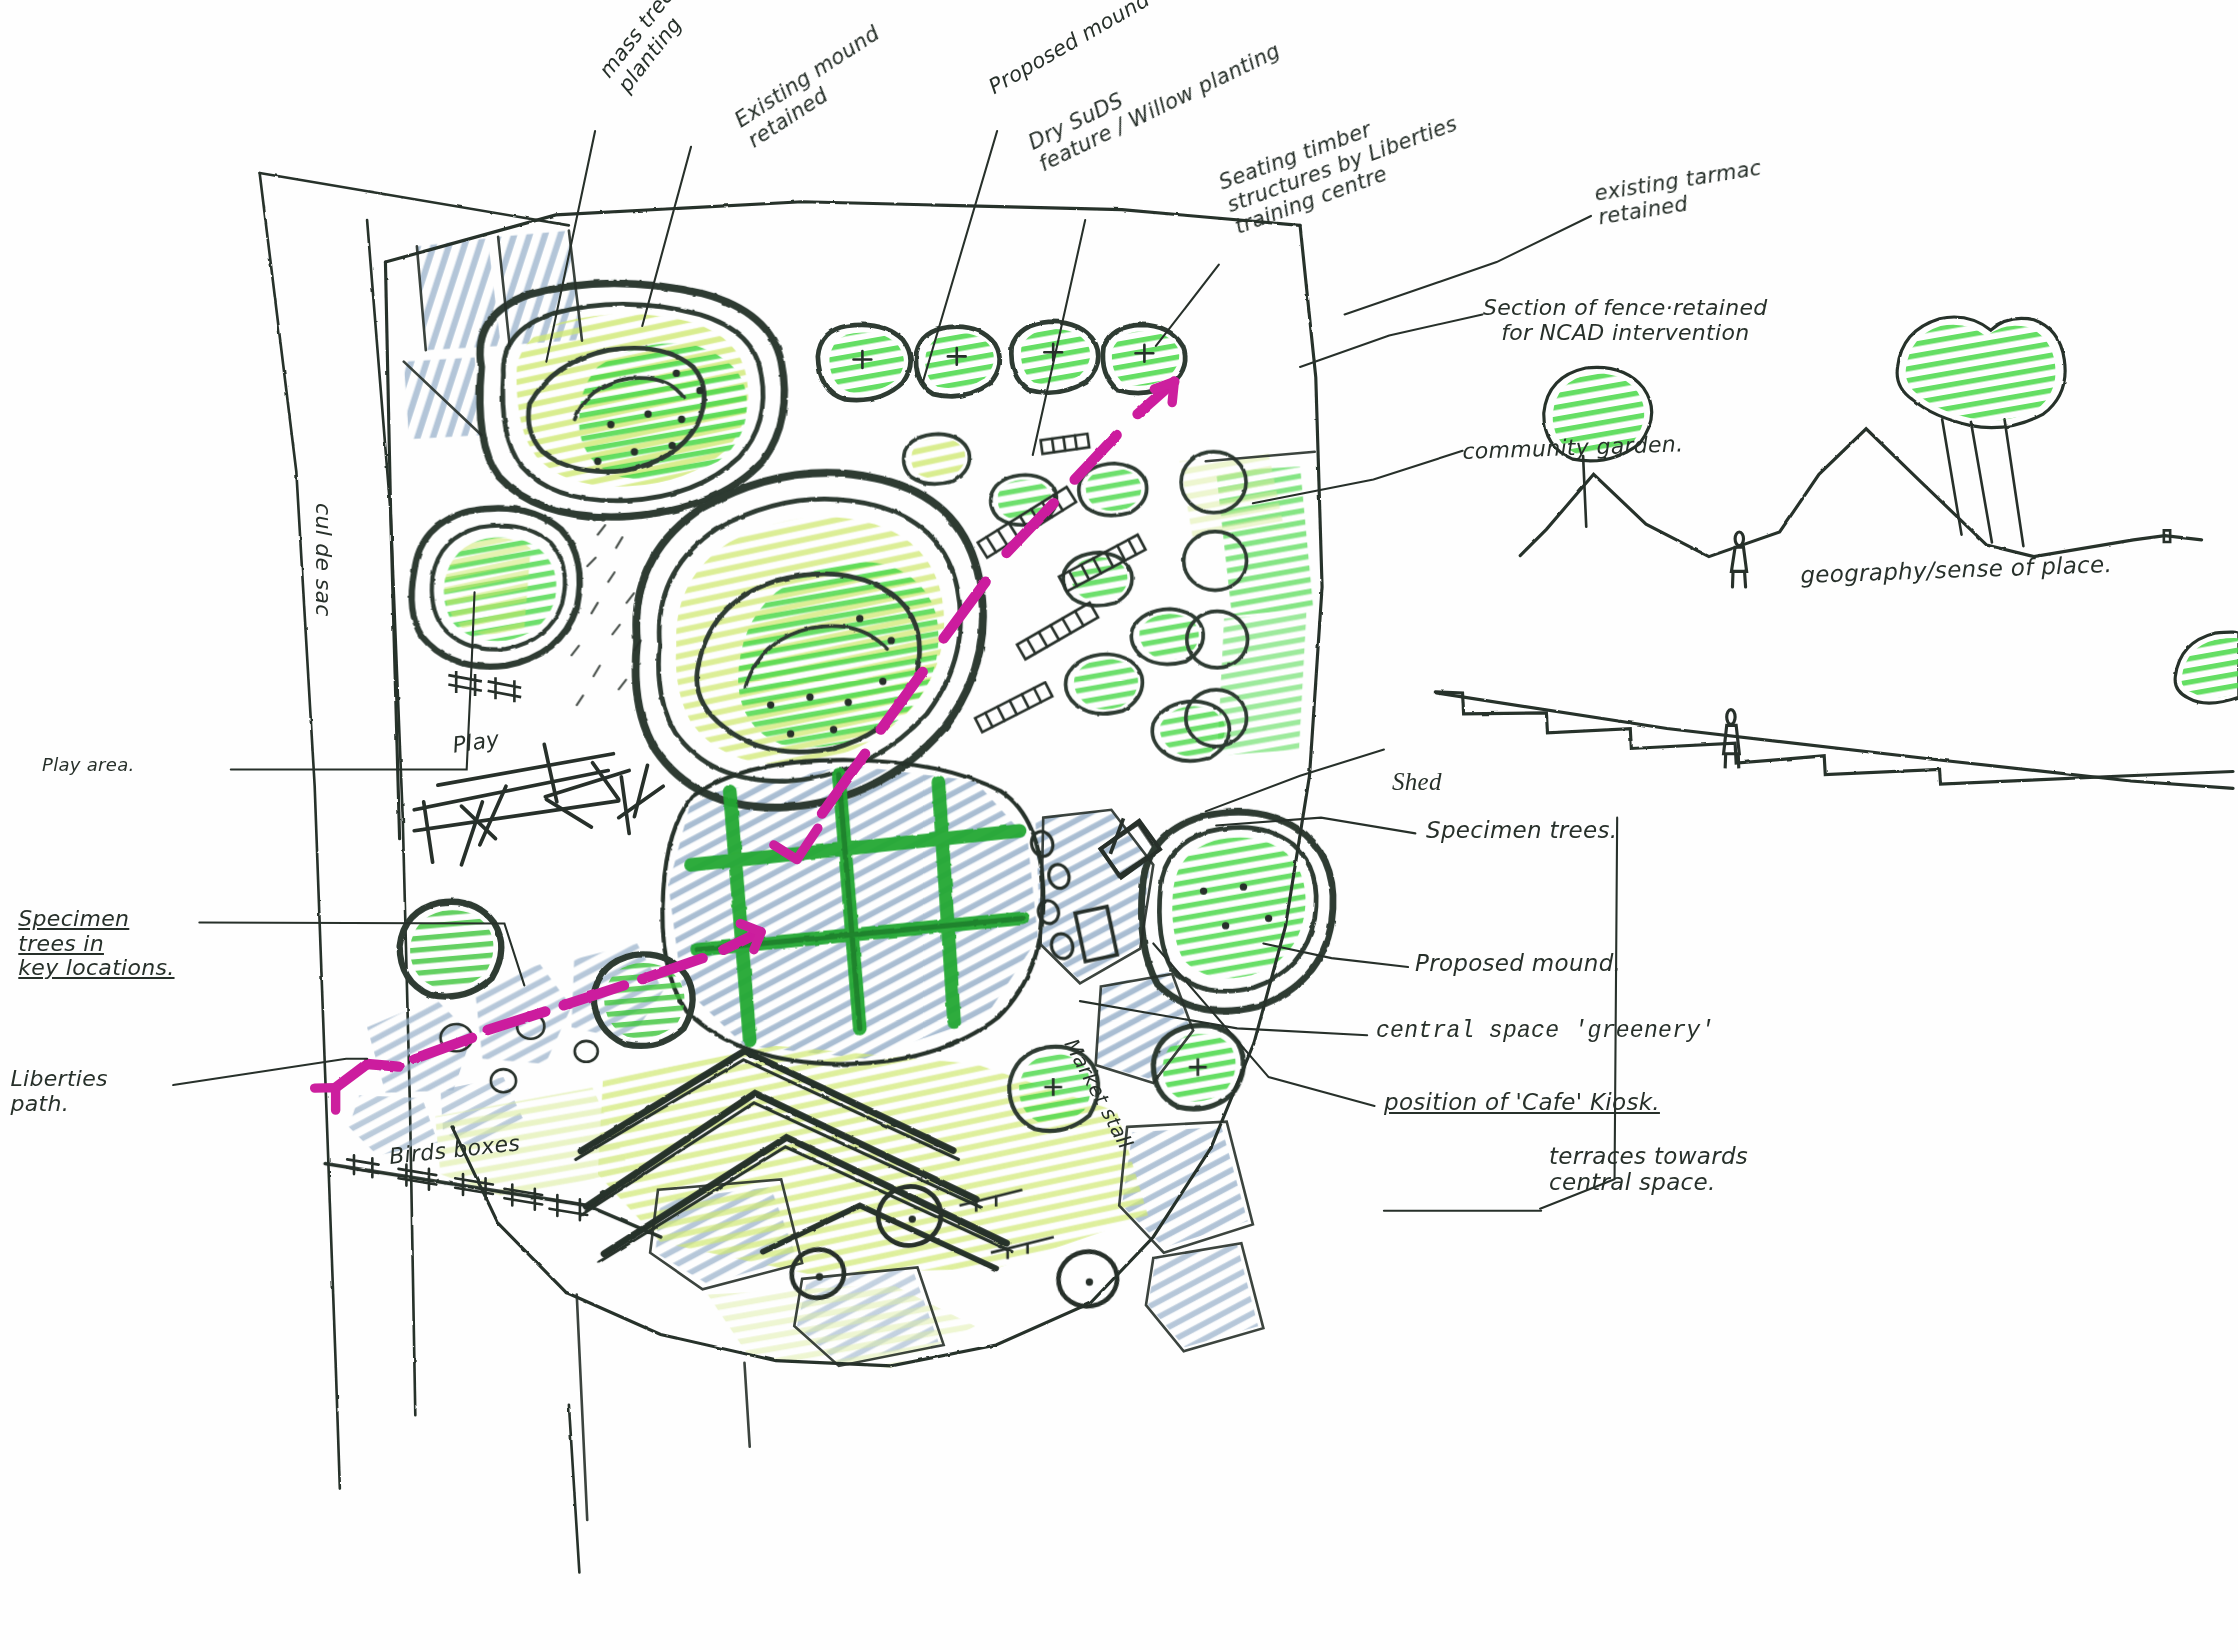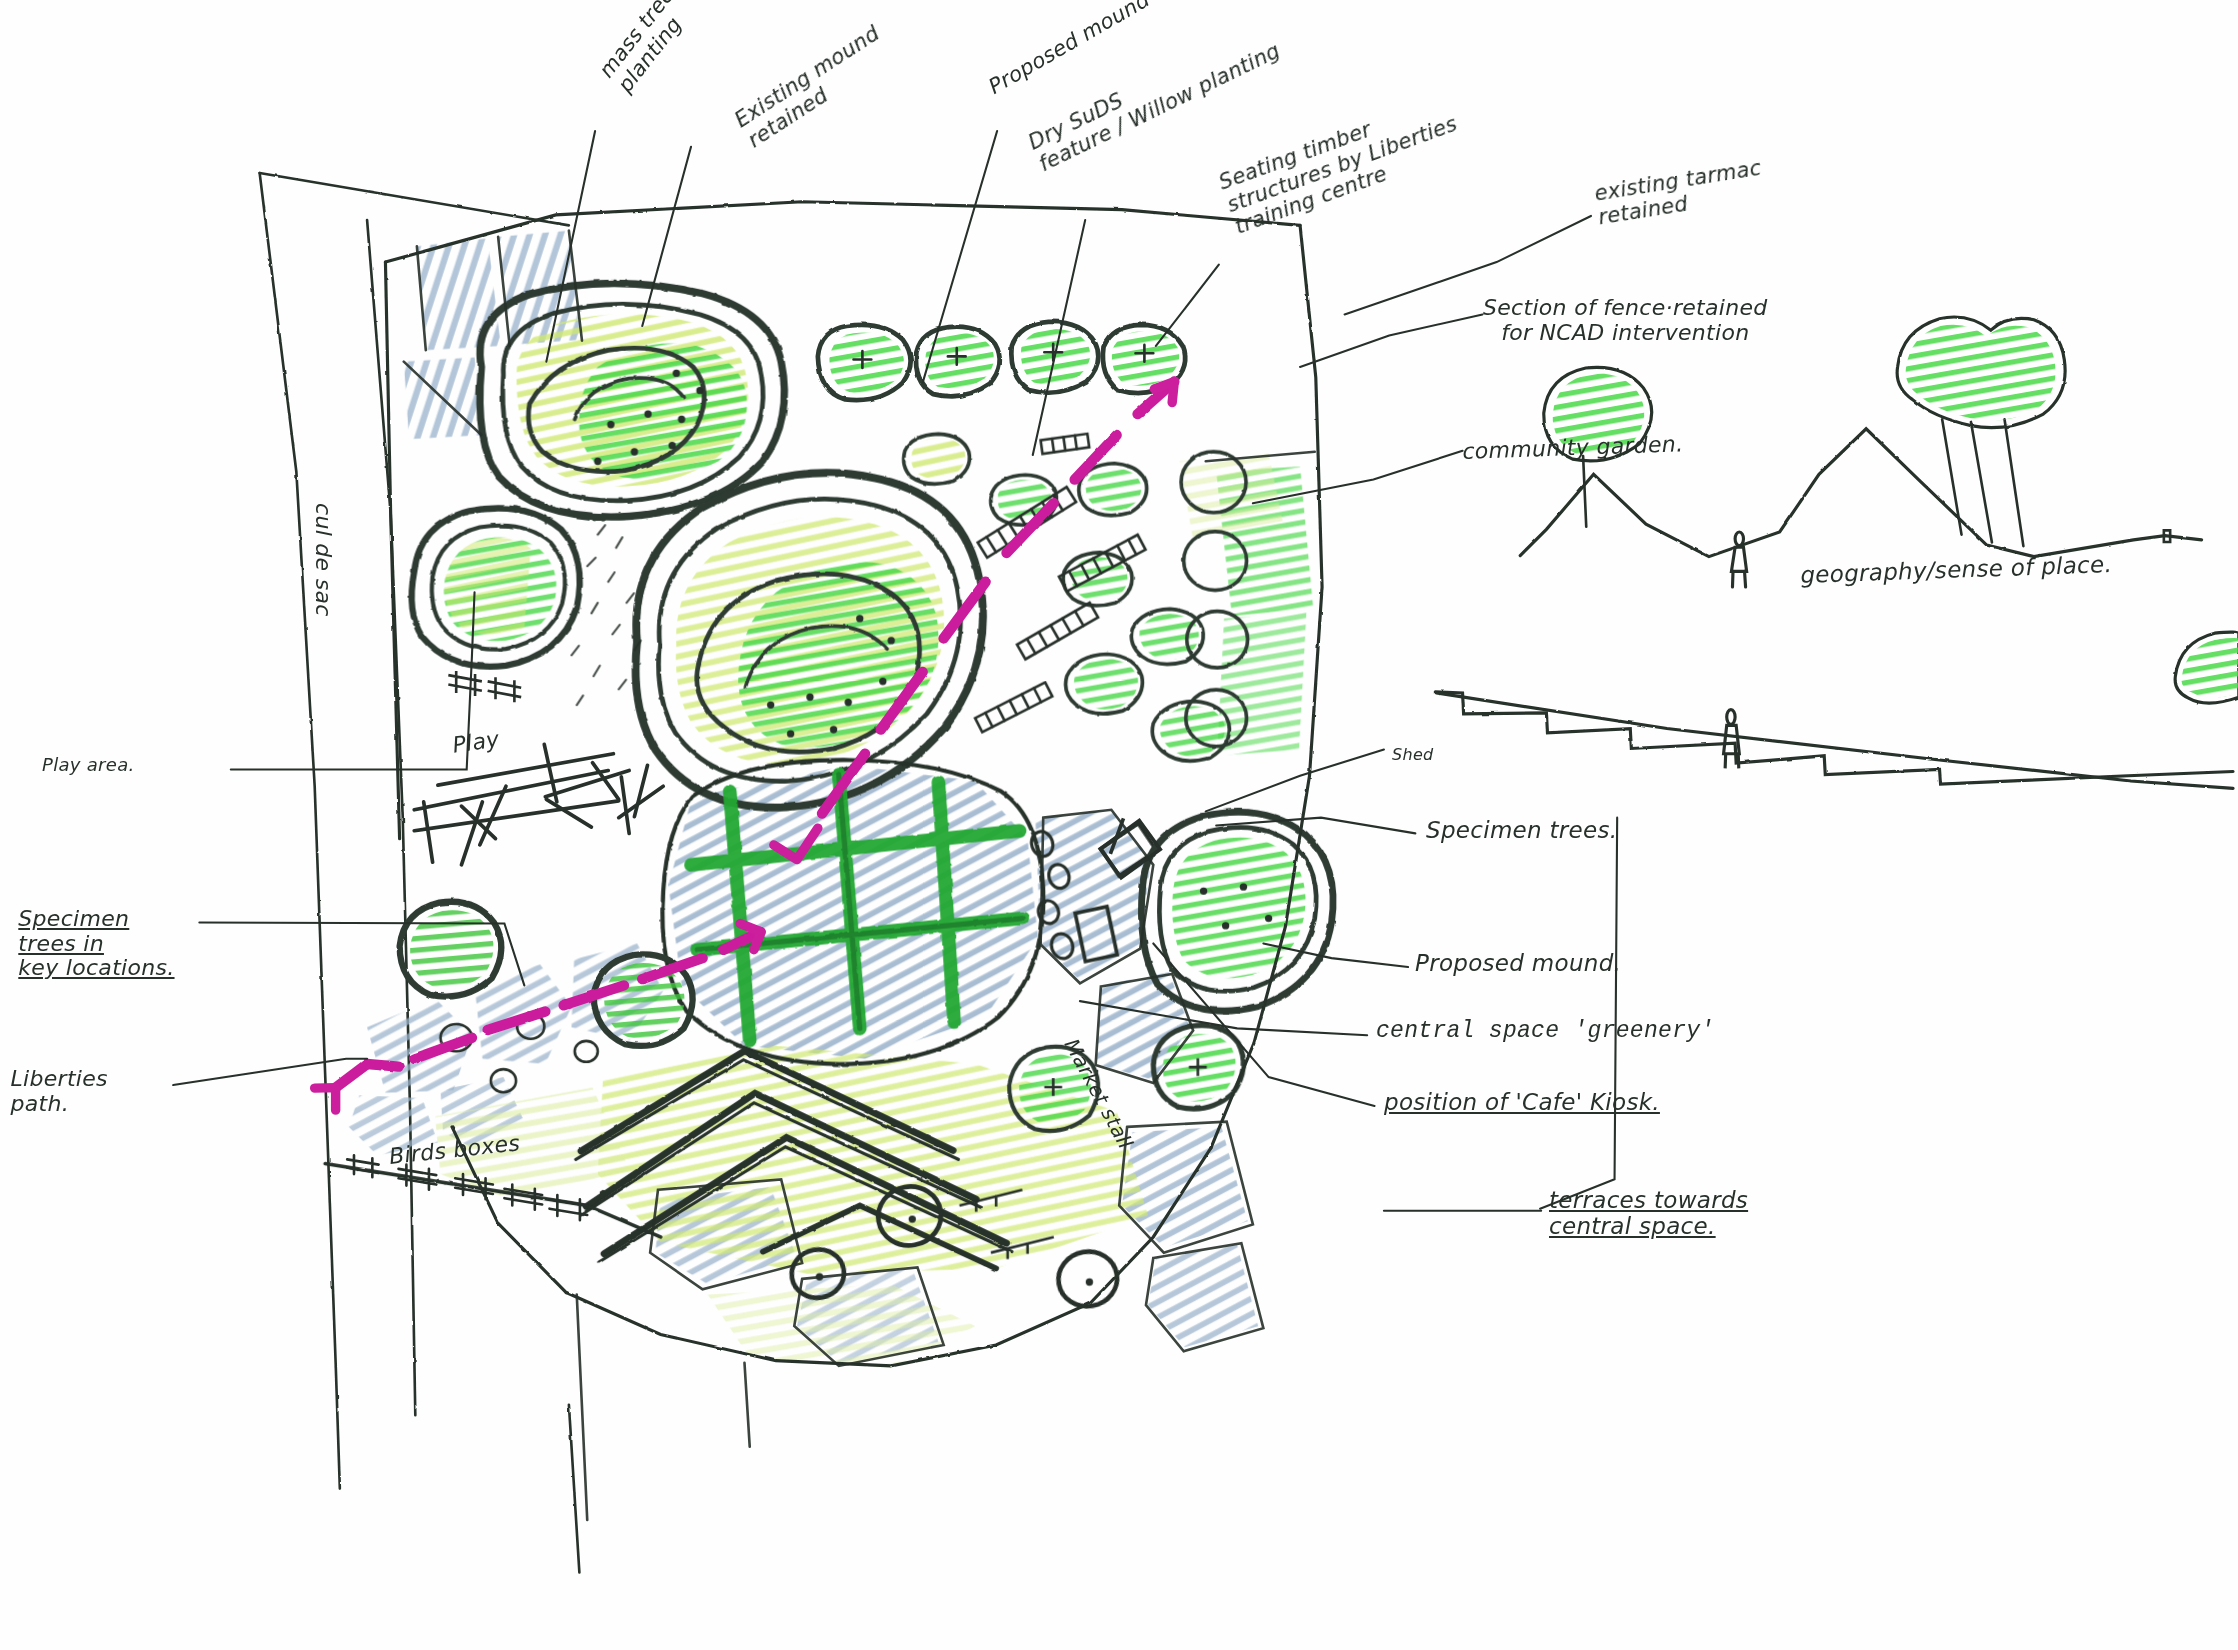--- a/index.html
+++ b/index.html
@@ -559,31 +559,31 @@
 trees in
 key locations.</div>
 
 <div class="lbl hand" style="left:10.5px;top:1067px;font-size:22px;">Liberties
 path.</div>
 
 <div class="lbl hand" style="left:388px;top:1145px;font-size:22px;transform:rotate(-6deg);transform-origin:0 0;">Birds boxes</div>
 
 <div class="lbl hand" style="left:451px;top:734px;font-size:22px;transform:rotate(-8deg);transform-origin:0 0;">Play</div>
 
-<div class="lbl hand" style="left:1392px;top:746px;font-size:16px;">Shed</div>
+<div class="lbl hand" style="left:1392px;top:768px;font-size:25px;font-family:Liberation Serif, serif;">Shed</div>
 
 <div class="lbl hand" style="left:1426px;top:818px;font-size:23px;">Specimen trees.</div>
 
 <div class="lbl hand" style="left:1415px;top:951px;font-size:23px;">Proposed mound.</div>
 
 <div class="lbl hand" style="left:1376px;top:1019px;font-size:23px;font-family:Liberation Mono, monospace;">central space 'greenery'</div>
 
 <div class="lbl hand" style="left:1384px;top:1090px;font-size:23px;text-decoration:underline;">position of 'Cafe' Kiosk.</div>
 
-<div class="lbl hand" style="left:1549px;top:1188px;font-size:23px;text-decoration:underline;">terraces towards
+<div class="lbl hand" style="left:1549px;top:1144px;font-size:23px;">terraces towards
 central space.</div>
 
 <div class="lbl hand" style="left:1800px;top:563px;font-size:23px;transform:rotate(-2deg);transform-origin:0 0;">geography/sense of place.</div>
 
 <div class="lbl hand" style="left:1080px;top:1035px;font-size:20px;transform:rotate(62deg);transform-origin:0 0;">Market stall</div>
 
 <div id="dfla">
   <svg width="273" height="84" viewBox="0 0 520 160">
     <g fill="#0d0d0d">
 

